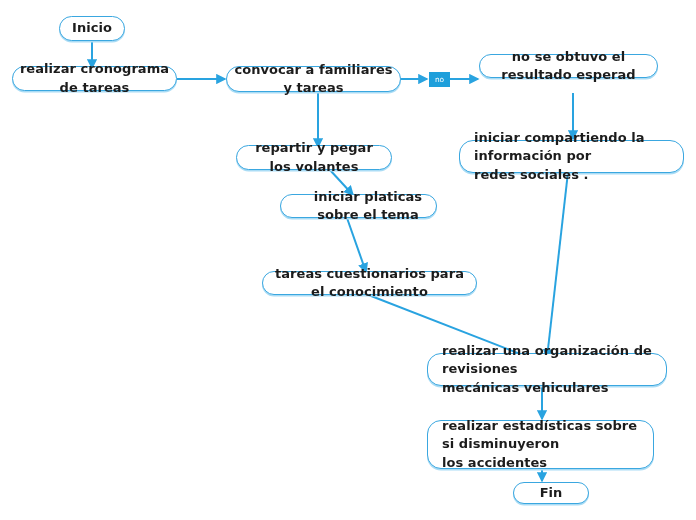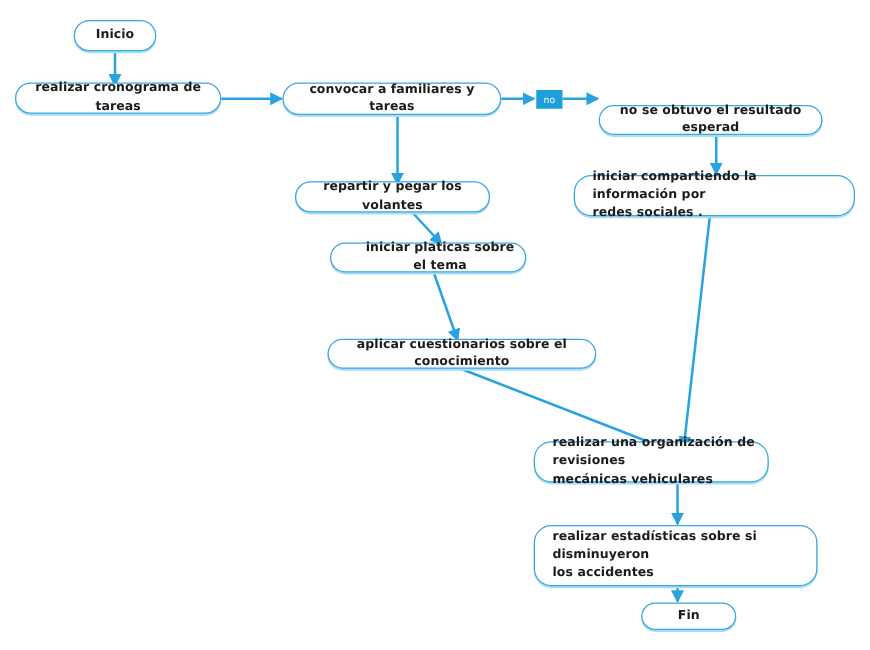--- a/index.html
+++ b/index.html
@@ -29,21 +29,21 @@
     box-sizing: border-box;
     border: 1.6px solid #3aa7e0;
     border-radius: 14px;
     background: #ffffff;
     display: flex;
     align-items: center;
     box-shadow: 0 1.5px 0 0 #aadcf5;
     z-index: 2;
   }
   .node .lbl {
-    font-size: 10px;
+    font-size: 13px;
     font-weight: bold;
     color: #1c1c1c;
     letter-spacing: 0.05px;
     line-height: 1.42;
     padding: 0 10px;
     white-space: pre-line;
   }
   .node.center .lbl {
     width: 100%;
     text-align: center;
@@ -114,42 +114,42 @@
   </div>
 
   <div class="node center" style="left:226px; top:66px; width:175px; height:26px;">
     <span class="lbl">convocar a familiares y tareas</span>
   </div>
 
   <div class="badge" style="left:429px; top:72px; width:21px; height:15px;">
     <span>no</span>
   </div>
 
-  <div class="node center" style="left:479px; top:84px; width:179px; height:24px;">
+  <div class="node center" style="left:479px; top:54px; width:179px; height:24px;">
     <span class="lbl">no se obtuvo el resultado esperad</span>
   </div>
 
   <div class="node left" style="left:459px; top:140px; width:225px; height:33px;">
     <span class="lbl">iniciar compartiendo la información por
 redes sociales .</span>
   </div>
 
   <div class="node center" style="left:236px; top:145px; width:156px; height:25px;">
     <span class="lbl">repartir y pegar los volantes</span>
   </div>
 
-  <div class="node center" style="left:264px; top:194px; width:157px; height:24px;padding-left:19px;">
+  <div class="node center" style="left:280px; top:194px; width:157px; height:24px;padding-left:19px;">
     <span class="lbl">iniciar platicas sobre el tema</span>
   </div>
 
   <div class="node center" style="left:262px; top:271px; width:215px; height:24px;">
-    <span class="lbl">aplicar cuestionarios sobre el conocimiento</span>
+    <span class="lbl">tareas cuestionarios para el conocimiento</span>
   </div>
 
-  <div class="node left" style="left:427px; top:353px; width:188px; height:33px;">
+  <div class="node left" style="left:427px; top:353px; width:240px; height:33px;">
     <span class="lbl">realizar una organización de revisiones
 mecánicas vehiculares</span>
   </div>
 
   <div class="node left" style="left:427px; top:420px; width:227px; height:49px;align-items:center;">
     <span class="lbl">realizar estadísticas sobre si disminuyeron
 los accidentes</span>
   </div>
 
   <div class="node center" style="left:513px; top:482px; width:76px; height:22px;">

